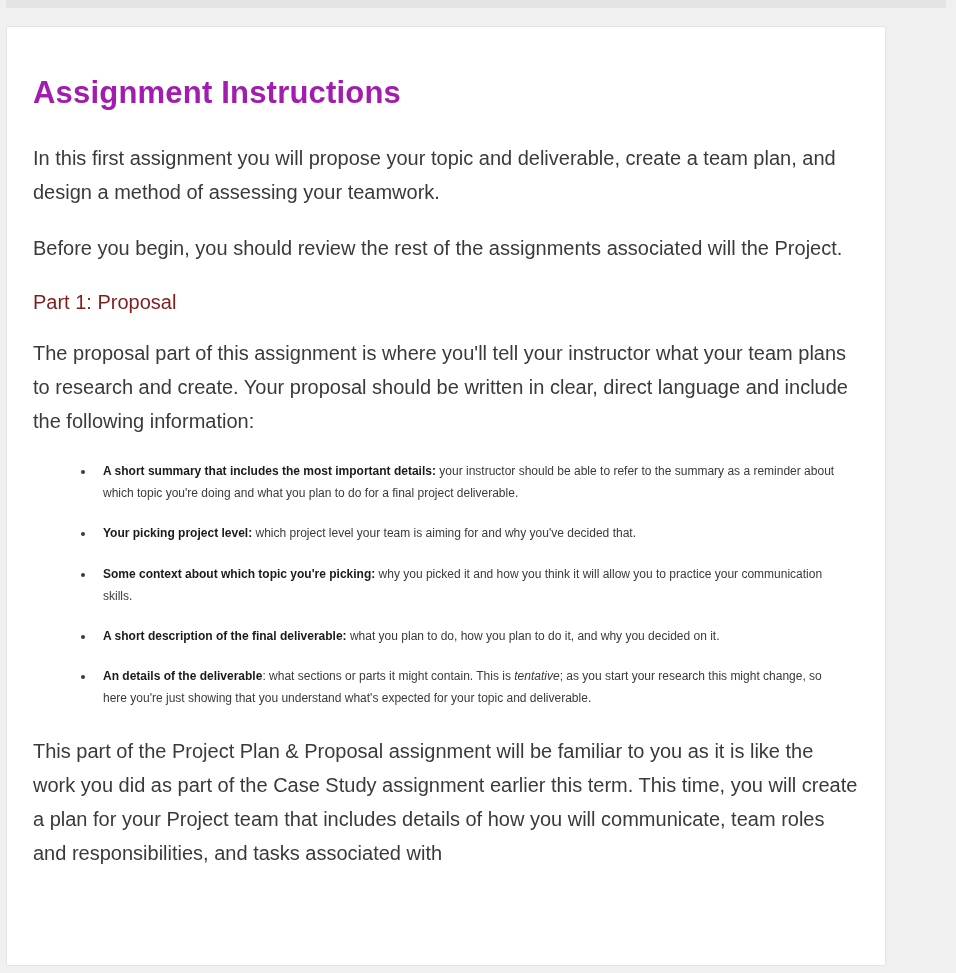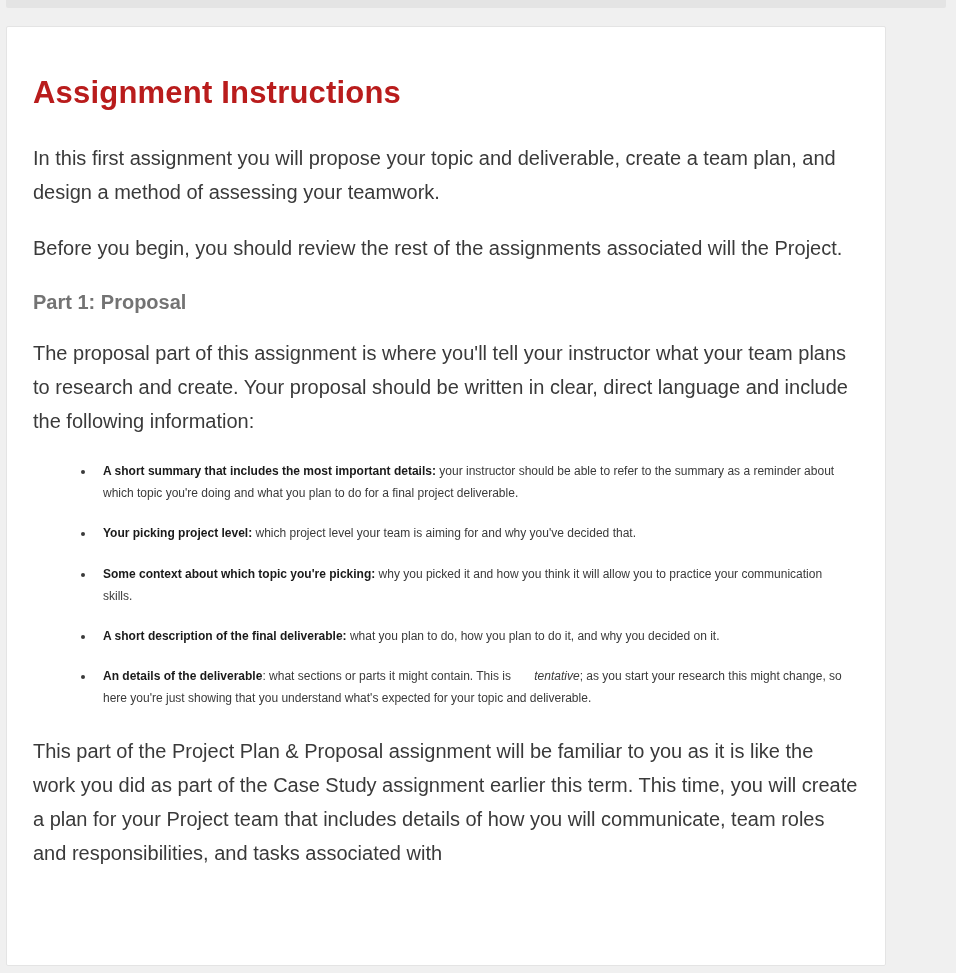--- a/index.html
+++ b/index.html
@@ -25,36 +25,36 @@
   .card {
     background: #ffffff;
     margin: 0 70px 0 6px;
     padding: 48px 26px 0 26px;
     border: 1px solid #e4e4e4;
     border-radius: 2px;
     min-height: 940px;
     box-sizing: border-box;
   }
   h1.main-title {
-    color: #b91c1c;
+    color: #a21caf;
     font-size: 31px;
     font-weight: 700;
     margin: 0 0 30px 0;
     letter-spacing: 0.2px;
   }
   p.para {
     color: #3a3a3a;
     font-size: 20px;
     line-height: 1.7;
     margin: 0 0 22px 0;
   }
   h2.section-title {
-    color: #737373;
+    color: #7f1d1d;
     font-size: 20px;
-    font-weight: 700;
+    font-weight: 400;
     margin: 26px 0 22px 0;
   }
   ul.bullets {
     margin: 0 0 24px 0;
     padding: 0 0 0 62px;
     list-style-type: disc;
   }
   ul.bullets li {
     color: #3a3a3a;
     font-size: 12px;
@@ -62,21 +62,20 @@
     margin-bottom: 18px;
     padding-left: 8px;
     padding-right: 12px;
   }
   ul.bullets li .lead {
     font-weight: 700;
     color: #1a1a1a;
   }
   em.tentative {
     font-style: italic;
-    margin-left: 20px;
   }
 </style>
 </head>
 <body>
 
 <div class="page-wrap">
   <div class="top-bar"></div>
 
   <div class="card">
 

